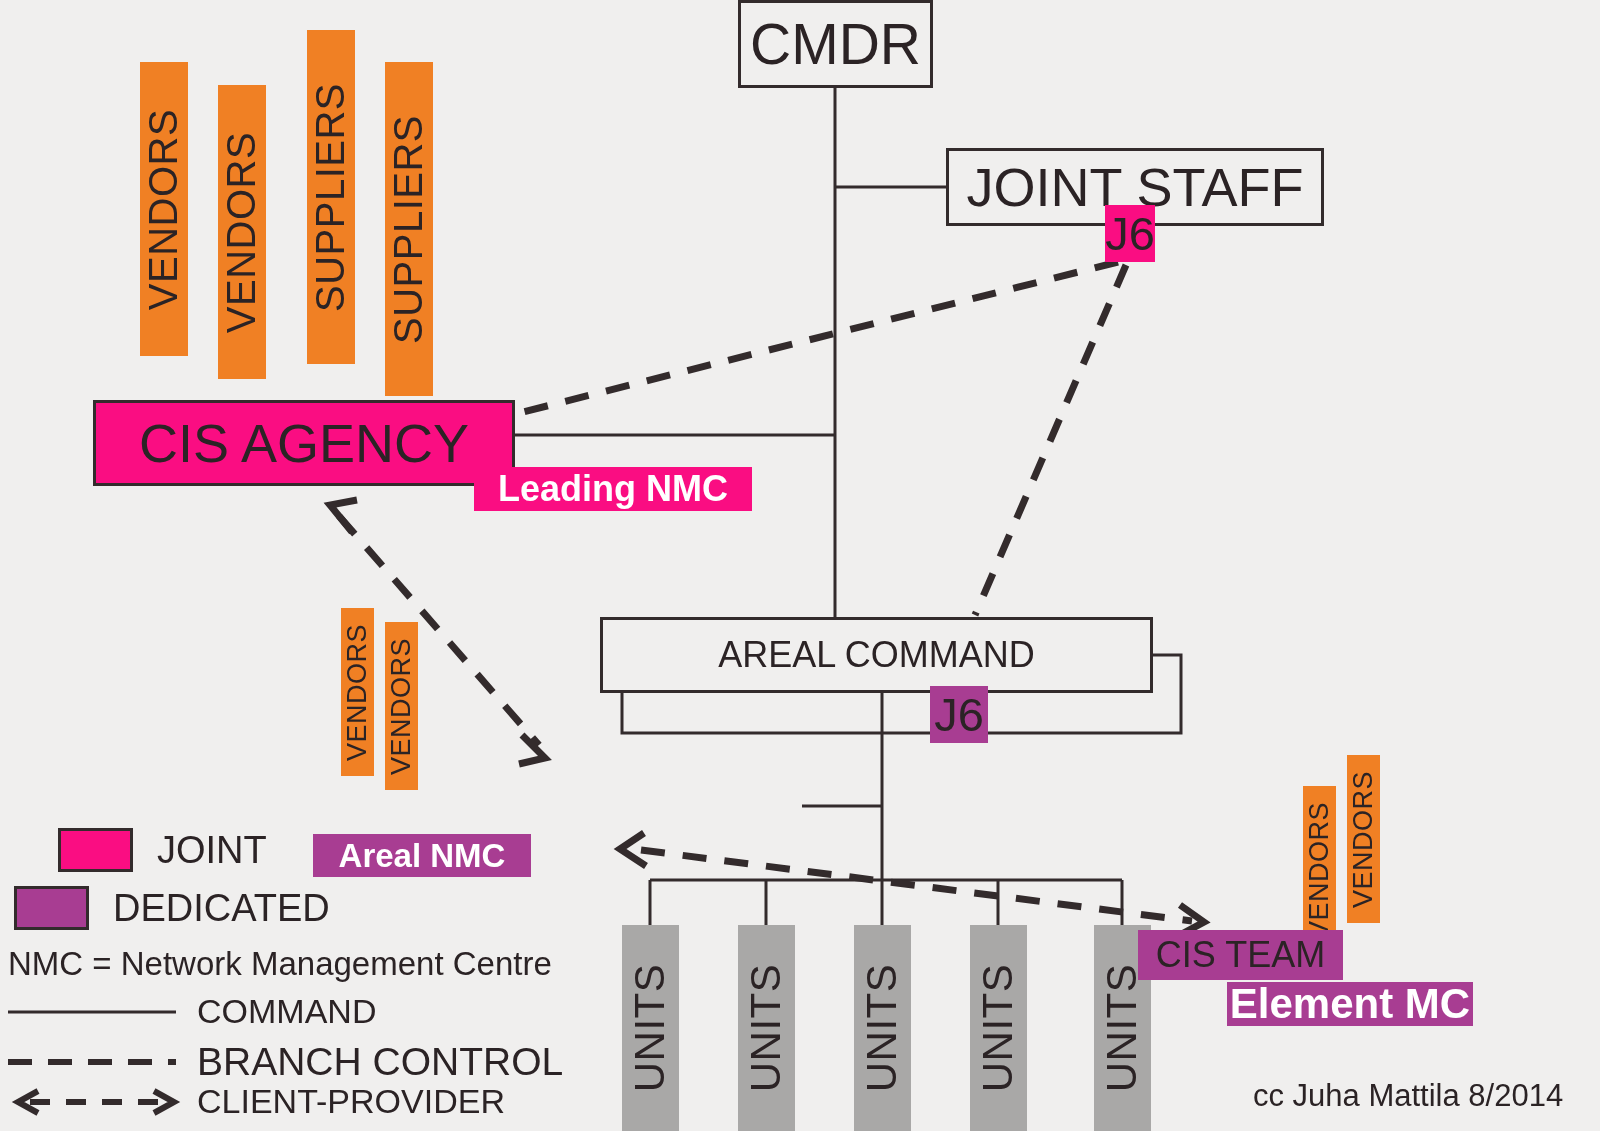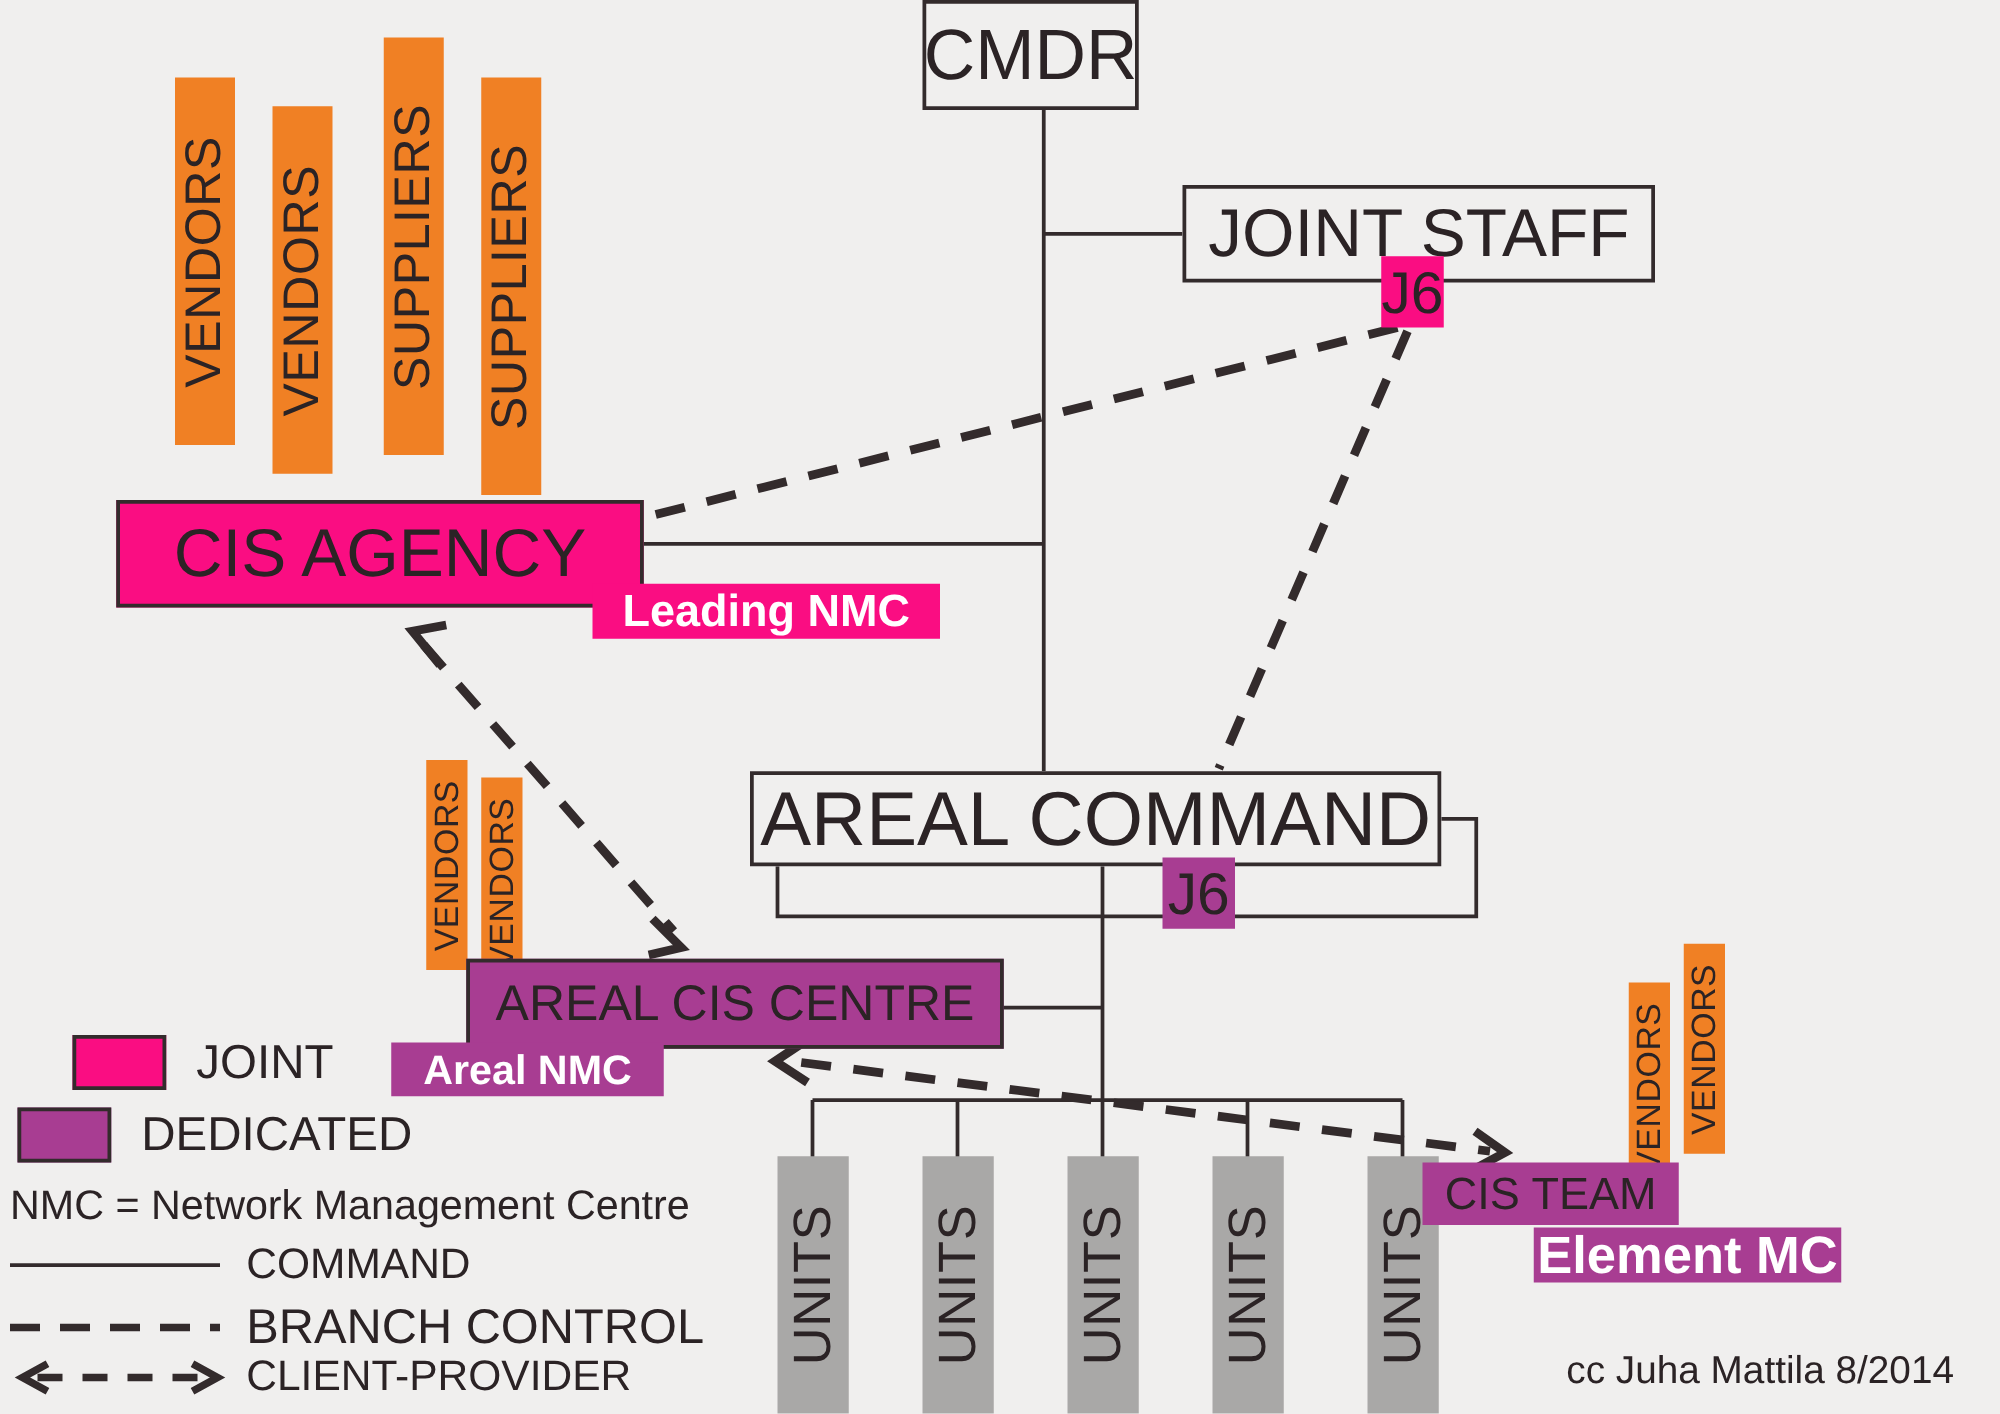--- a/index.html
+++ b/index.html
@@ -193,39 +193,36 @@
   <div class="node gray" style="left:854px; top:925px; width:57px; height:206px; font-size:42px;">
     <span class="rot">UNITS</span>
   </div>
   <div class="node gray" style="left:970px; top:925px; width:57px; height:206px; font-size:42px;">
     <span class="rot">UNITS</span>
   </div>
   <div class="node gray" style="left:1094px; top:925px; width:57px; height:206px; font-size:42px;">
     <span class="rot">UNITS</span>
   </div>
 
-  <div class="node plain" style="left:738px; top:0px; width:173px; height:88px; font-size:57px;">
+  <div class="node plain" style="left:738px; top:0px; width:195px; height:88px; font-size:57px;">
     <span>CMDR</span>
   </div>
 
   <div class="node plain" style="left:946px; top:148px; width:378px; height:78px; font-size:54px;">
     <span>JOINT STAFF</span>
   </div>
 
   <div class="node joint" style="left:93px; top:400px; width:422px; height:86px; font-size:54px;">
     <span>CIS AGENCY</span>
   </div>
 
-  <div class="node plain" style="left:600px; top:617px; width:553px; height:76px; font-size:61px;text-align:right;">
+  <div class="node plain" style="left:600px; top:617px; width:553px; height:76px; font-size:36px;text-align:right;">
     <span>AREAL COMMAND</span>
   </div>
 
-  <div class="node dedicated" style="left:373px; top:767px; width:430px; height:72px; font-size:40px;">
-    <span>AREAL CIS CENTRE</span>
-  </div>
 
   <div class="node dedicated" style="left:1138px; top:930px; width:205px; height:50px; font-size:36px; border:none;">
     <span>CIS TEAM</span>
   </div>
 
   <div class="badge j6 pinkbg" style="left:1105px; top:205px; width:50px; height:57px; font-size:47px;">
     <span>J6</span>
   </div>
 
   <div class="badge j6 purplebg" style="left:930px; top:686px; width:58px; height:57px; font-size:47px;">

